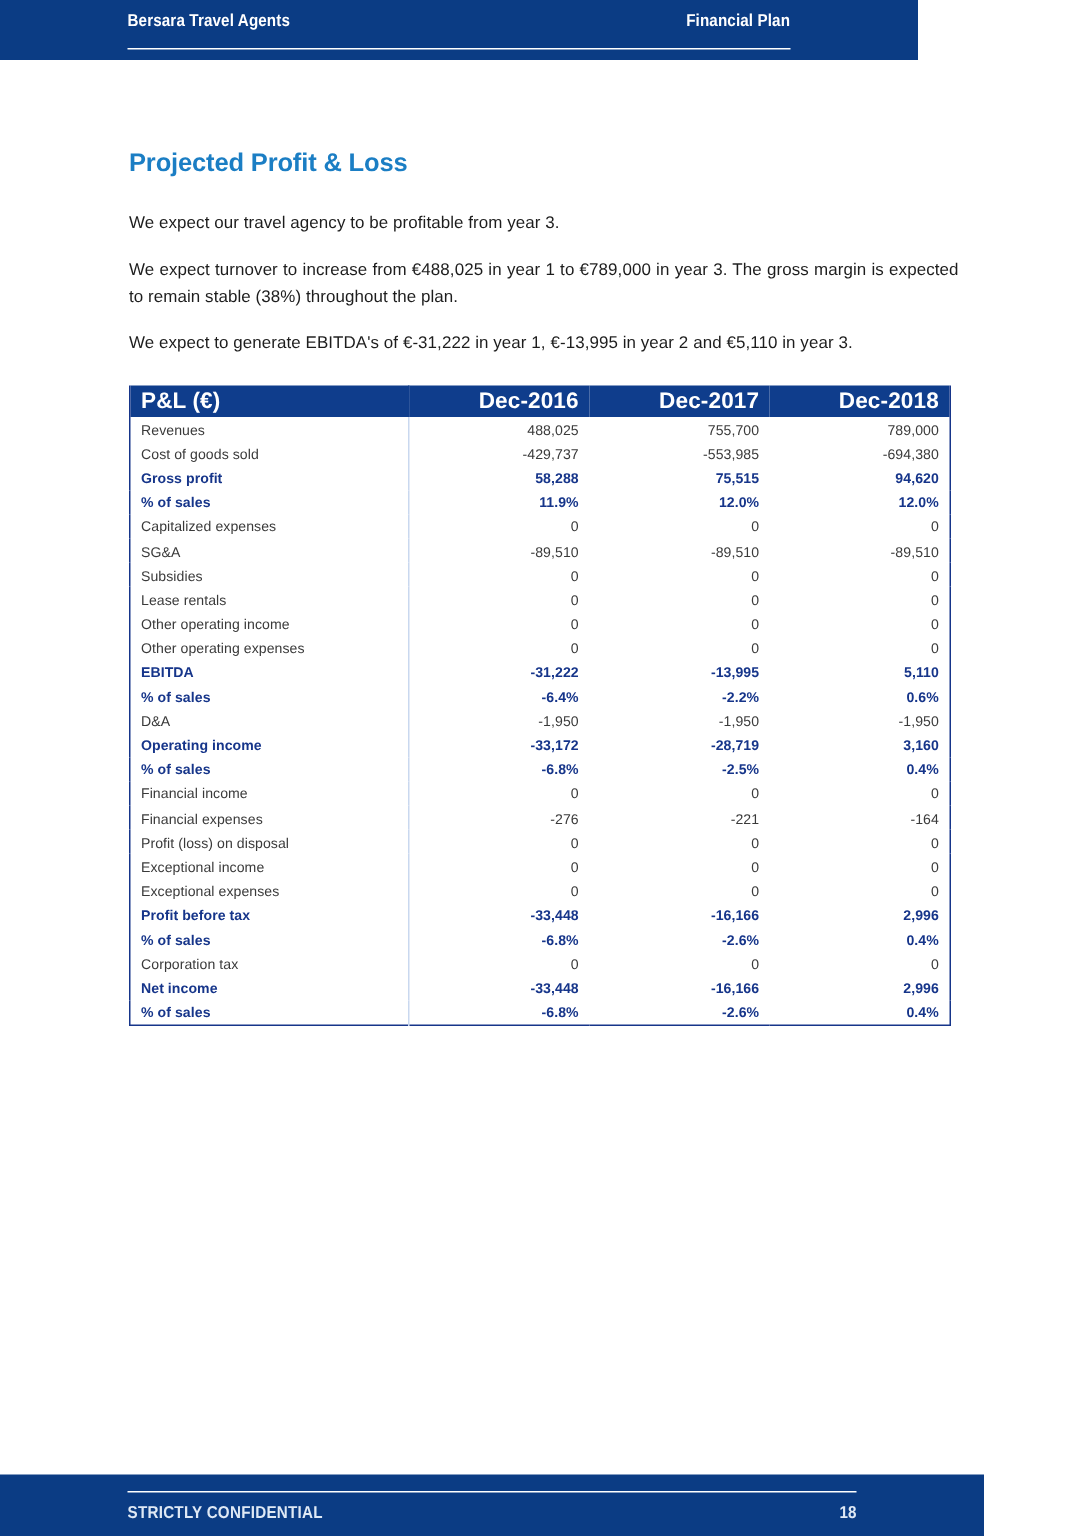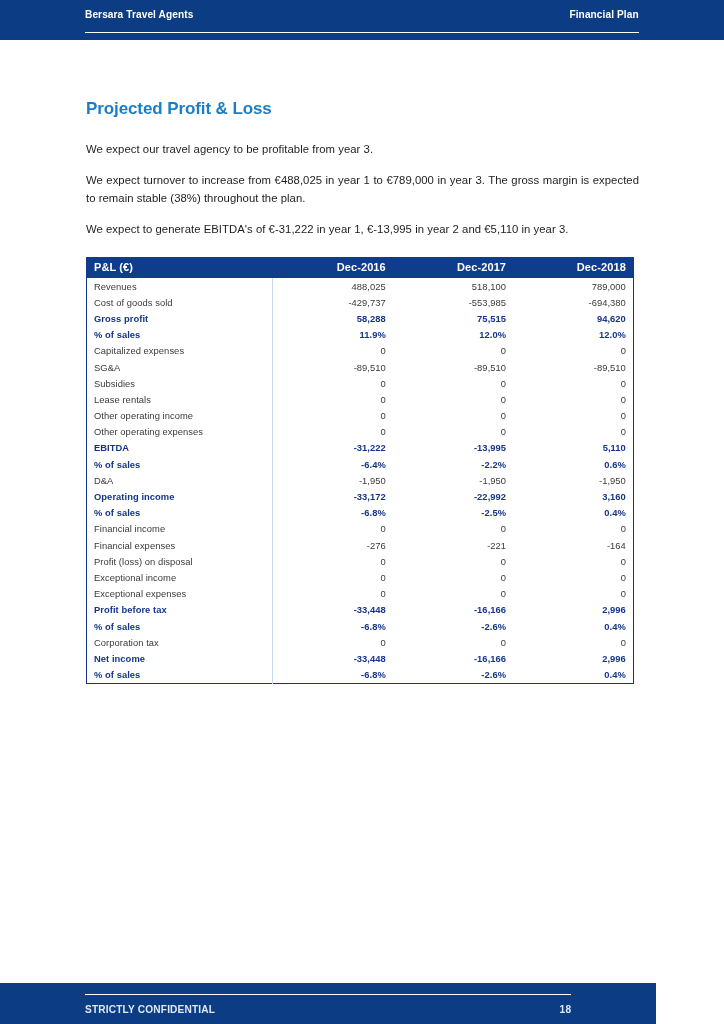--- a/index.html
+++ b/index.html
@@ -14,21 +14,21 @@
     position: relative;
     overflow: hidden;
     -webkit-font-smoothing: antialiased;
   }
 
   
   .page-header {
     position: absolute;
     top: 0;
     left: 0;
-    width: 724px;
+    width: 612px;
     height: 40px;
     background: #0b3c84;
   }
   .page-header-inner {
     position: absolute;
     left: 85px;
     right: 85px;
     top: 8px;
     height: 24px;
     border-bottom: 1.5px solid #ffffff;
@@ -121,21 +121,21 @@
     width: 547px;
     border-collapse: collapse;
     table-layout: fixed;
     border-left: 1.4px solid #16358a;
     border-right: 1.4px solid #16358a;
     border-bottom: 1.4px solid #16358a;
   }
   .pl-table thead th {
     background: #0f3d8c;
     color: #ffffff;
-    font-size: 11px;
+    font-size: 15px;
     font-weight: bold;
     padding: 5px 7px 5px 7px;
     letter-spacing: 0.1px;
     line-height: 11px;
   }
   .pl-table thead th.lbl { text-align: left; }
   .pl-table thead th.num { text-align: right; }
 
   .pl-table tbody td {
     font-size: 9.4px;
@@ -194,21 +194,21 @@
         <th class="lbl">P&amp;L (€)</th>
         <th class="num">Dec-2016</th>
         <th class="num">Dec-2017</th>
         <th class="num">Dec-2018</th>
       </tr>
     </thead>
     <tbody id="pl-body">
         <tr>
           <td class="lbl">Revenues</td>
           <td class="num">488,025</td>
-          <td class="num">518,100</td>
+          <td class="num">755,700</td>
           <td class="num">789,000</td>
         </tr>
         <tr>
           <td class="lbl">Cost of goods sold</td>
           <td class="num">-429,737</td>
           <td class="num">-553,985</td>
           <td class="num">-694,380</td>
         </tr>
         <tr class="bold">
           <td class="lbl">Gross profit</td>
@@ -272,21 +272,21 @@
         </tr>
         <tr>
           <td class="lbl">D&amp;A</td>
           <td class="num">-1,950</td>
           <td class="num">-1,950</td>
           <td class="num">-1,950</td>
         </tr>
         <tr class="bold">
           <td class="lbl">Operating income</td>
           <td class="num">-33,172</td>
-          <td class="num">-22,992</td>
+          <td class="num">-28,719</td>
           <td class="num">3,160</td>
         </tr>
         <tr class="bold">
           <td class="lbl">% of sales</td>
           <td class="num">-6.8%</td>
           <td class="num">-2.5%</td>
           <td class="num">0.4%</td>
         </tr>
         <tr>
           <td class="lbl">Financial income</td>

